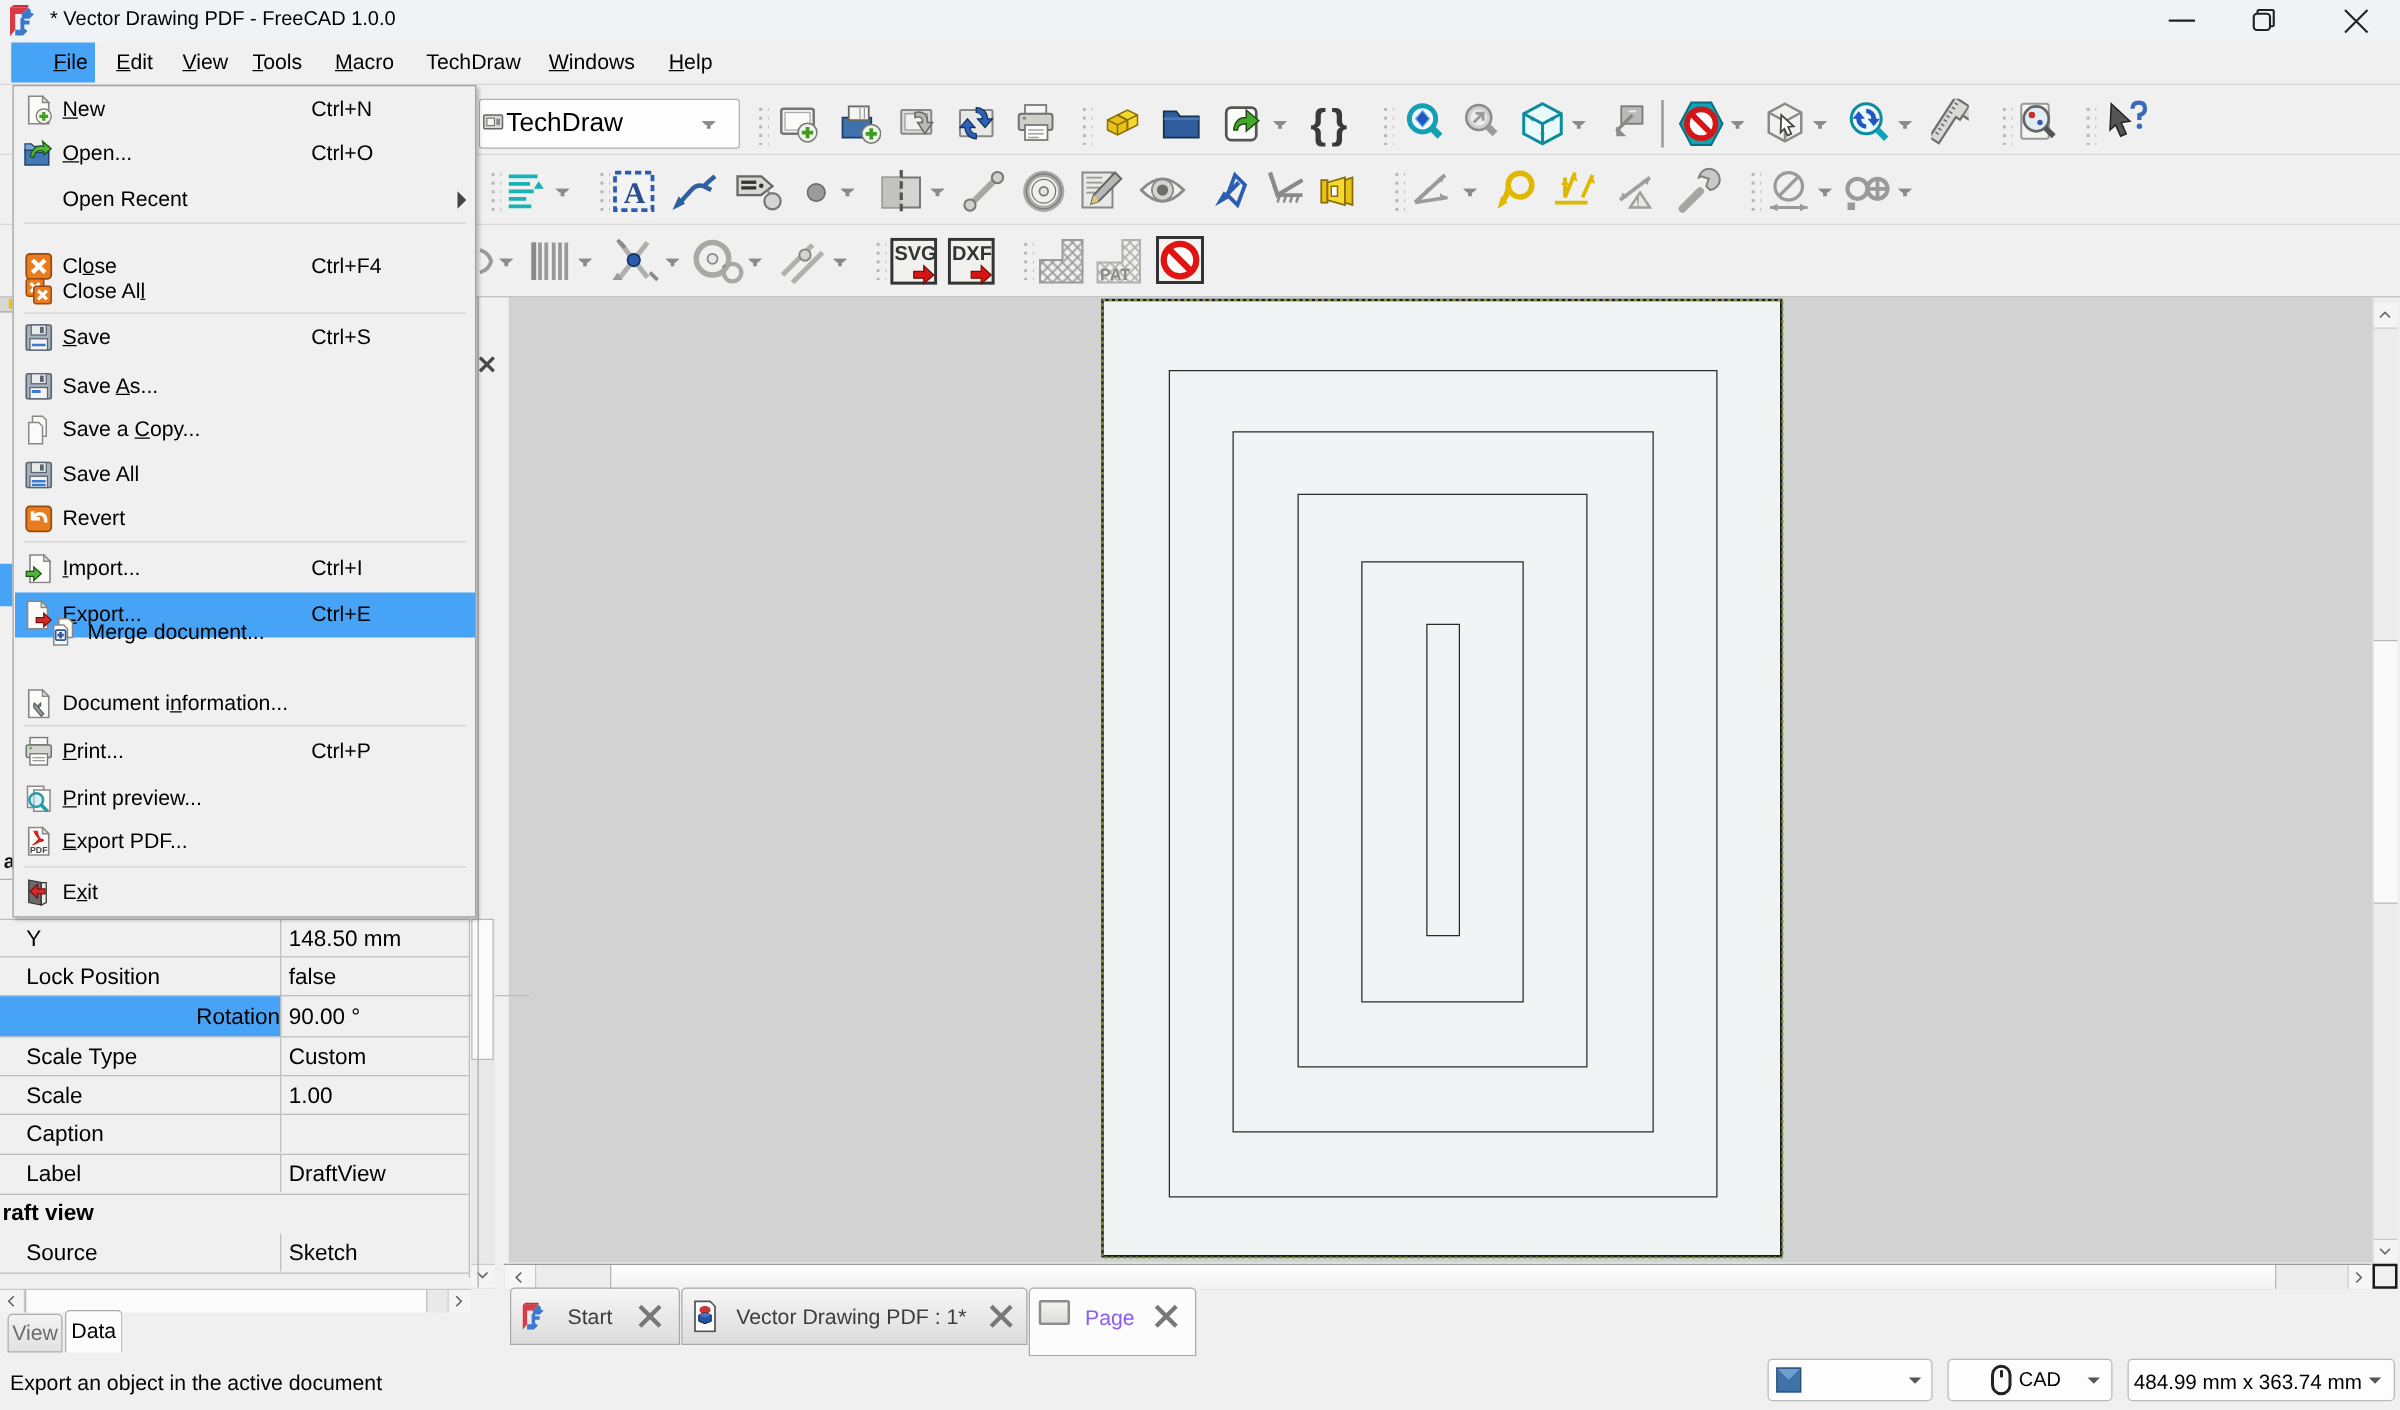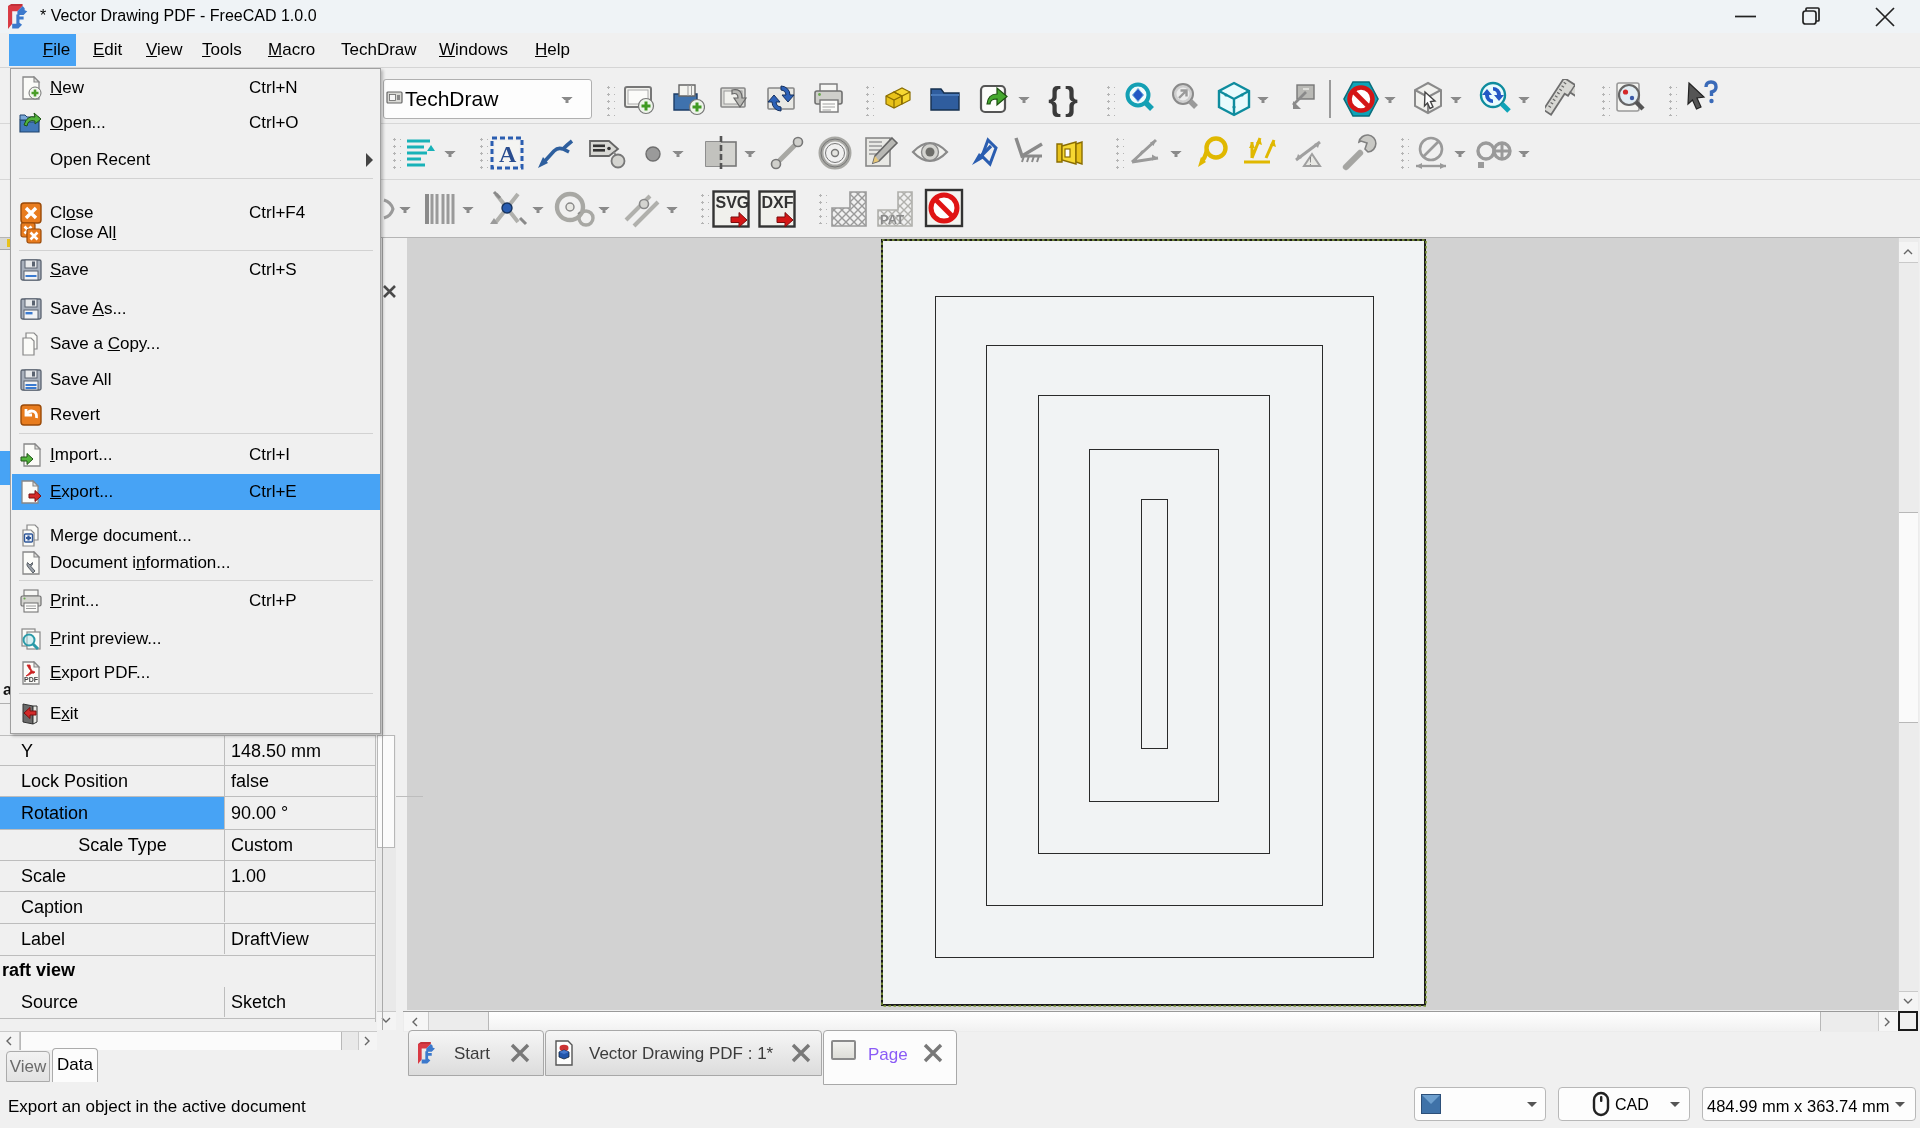--- a/index.html
+++ b/index.html
@@ -465,25 +465,25 @@
 
   <div class="abs" style="left:0px;top:735px;width:376px;height:287px;background:#f0f0f0;border-top:1px solid #bdbdbd;border-right:1px solid #bdbdbd;box-sizing:border-box;font-size:18px;">
     <div class="prow" style="top:0px;height:29px;">
         <span class="pl">Y</span>
         <span class="pv">148.50 mm</span>
       </div>
     <div class="prow" style="top:30px;height:30px;padding-left:48px;">
         <span class="pl">Lock Position</span>
         <span class="pv">false</span>
       </div>
-    <div class="prow" style="top:61px;height:32px;">
+    <div class="prow" style="top:61px;height:32px;text-align:right;">
         <span class="pl" style="background:#47a3f5;height:32px;line-height:32px;">Rotation</span>
         <span class="pv" style="line-height:32px;">90.00 °</span>
       </div>
-    <div class="prow" style="top:94px;height:30px;text-align:center;">
+    <div class="prow" style="top:94px;height:30px;">
         <span class="pl">Scale Type</span>
         <span class="pv">Custom</span>
       </div>
     <div class="prow" style="top:125px;height:30px;">
         <span class="pl">Scale</span>
         <span class="pv">1.00</span>
       </div>
     <div class="prow" style="top:156px;height:31px;">
         <span class="pl">Caption</span>
         <span class="pv"></span>
@@ -679,21 +679,21 @@
       </div>
     <div class="mi hl" style="top:405px;">
         <span class="mic" id="i-export"><svg width="24" height="24" viewBox="0 0 24 24">
             <path d="M3 1 L14 1 L19 6 L19 23 L3 23 Z" fill="#fbfbf8" stroke="#888" stroke-width="1.3"></path>
             <path d="M14 1 L14 6 L19 6 Z" fill="#e0e0dc" stroke="#888" stroke-width="1.1"></path>
             <path d="M10 14 L16 14 L16 10.5 L22 16 L16 21.5 L16 18 L10 18 Z" fill="#d42a2a" stroke="#7a1010" stroke-width="1"></path>
           </svg></span>
         <span class="mit"><u>E</u>xport...</span>
         <span class="mis">Ctrl+E</span>
       </div>
-    <div class="mi" style="top:449px;">
+    <div class="mi" style="top:419px;margin-left:20px;">
         <span class="mic" id="i-merge"><svg width="24" height="24" viewBox="0 0 24 24">
             <path d="M8 1 L16 1 L19 4 L19 16 L8 16 Z" fill="#fbfbf8" stroke="#888" stroke-width="1.2"></path>
             <path d="M4 6 L12 6 L15 9 L15 22 L4 22 Z" fill="#fbfbf8" stroke="#888" stroke-width="1.2"></path>
             <rect x="5.5" y="10" width="8" height="8" rx="1" fill="#f0f4fa" stroke="#30589a" stroke-width="1.4"></rect>
             <path d="M9.5 11.5 L9.5 16.5 M7 14 L12 14" stroke="#30589a" stroke-width="2.2"></path>
           </svg></span>
         <span class="mit">Merge document...</span>
       </div>
     <div class="mi" style="top:476px;">
         <span class="mic" id="i-docinfo"><svg width="24" height="24" viewBox="0 0 24 24">

